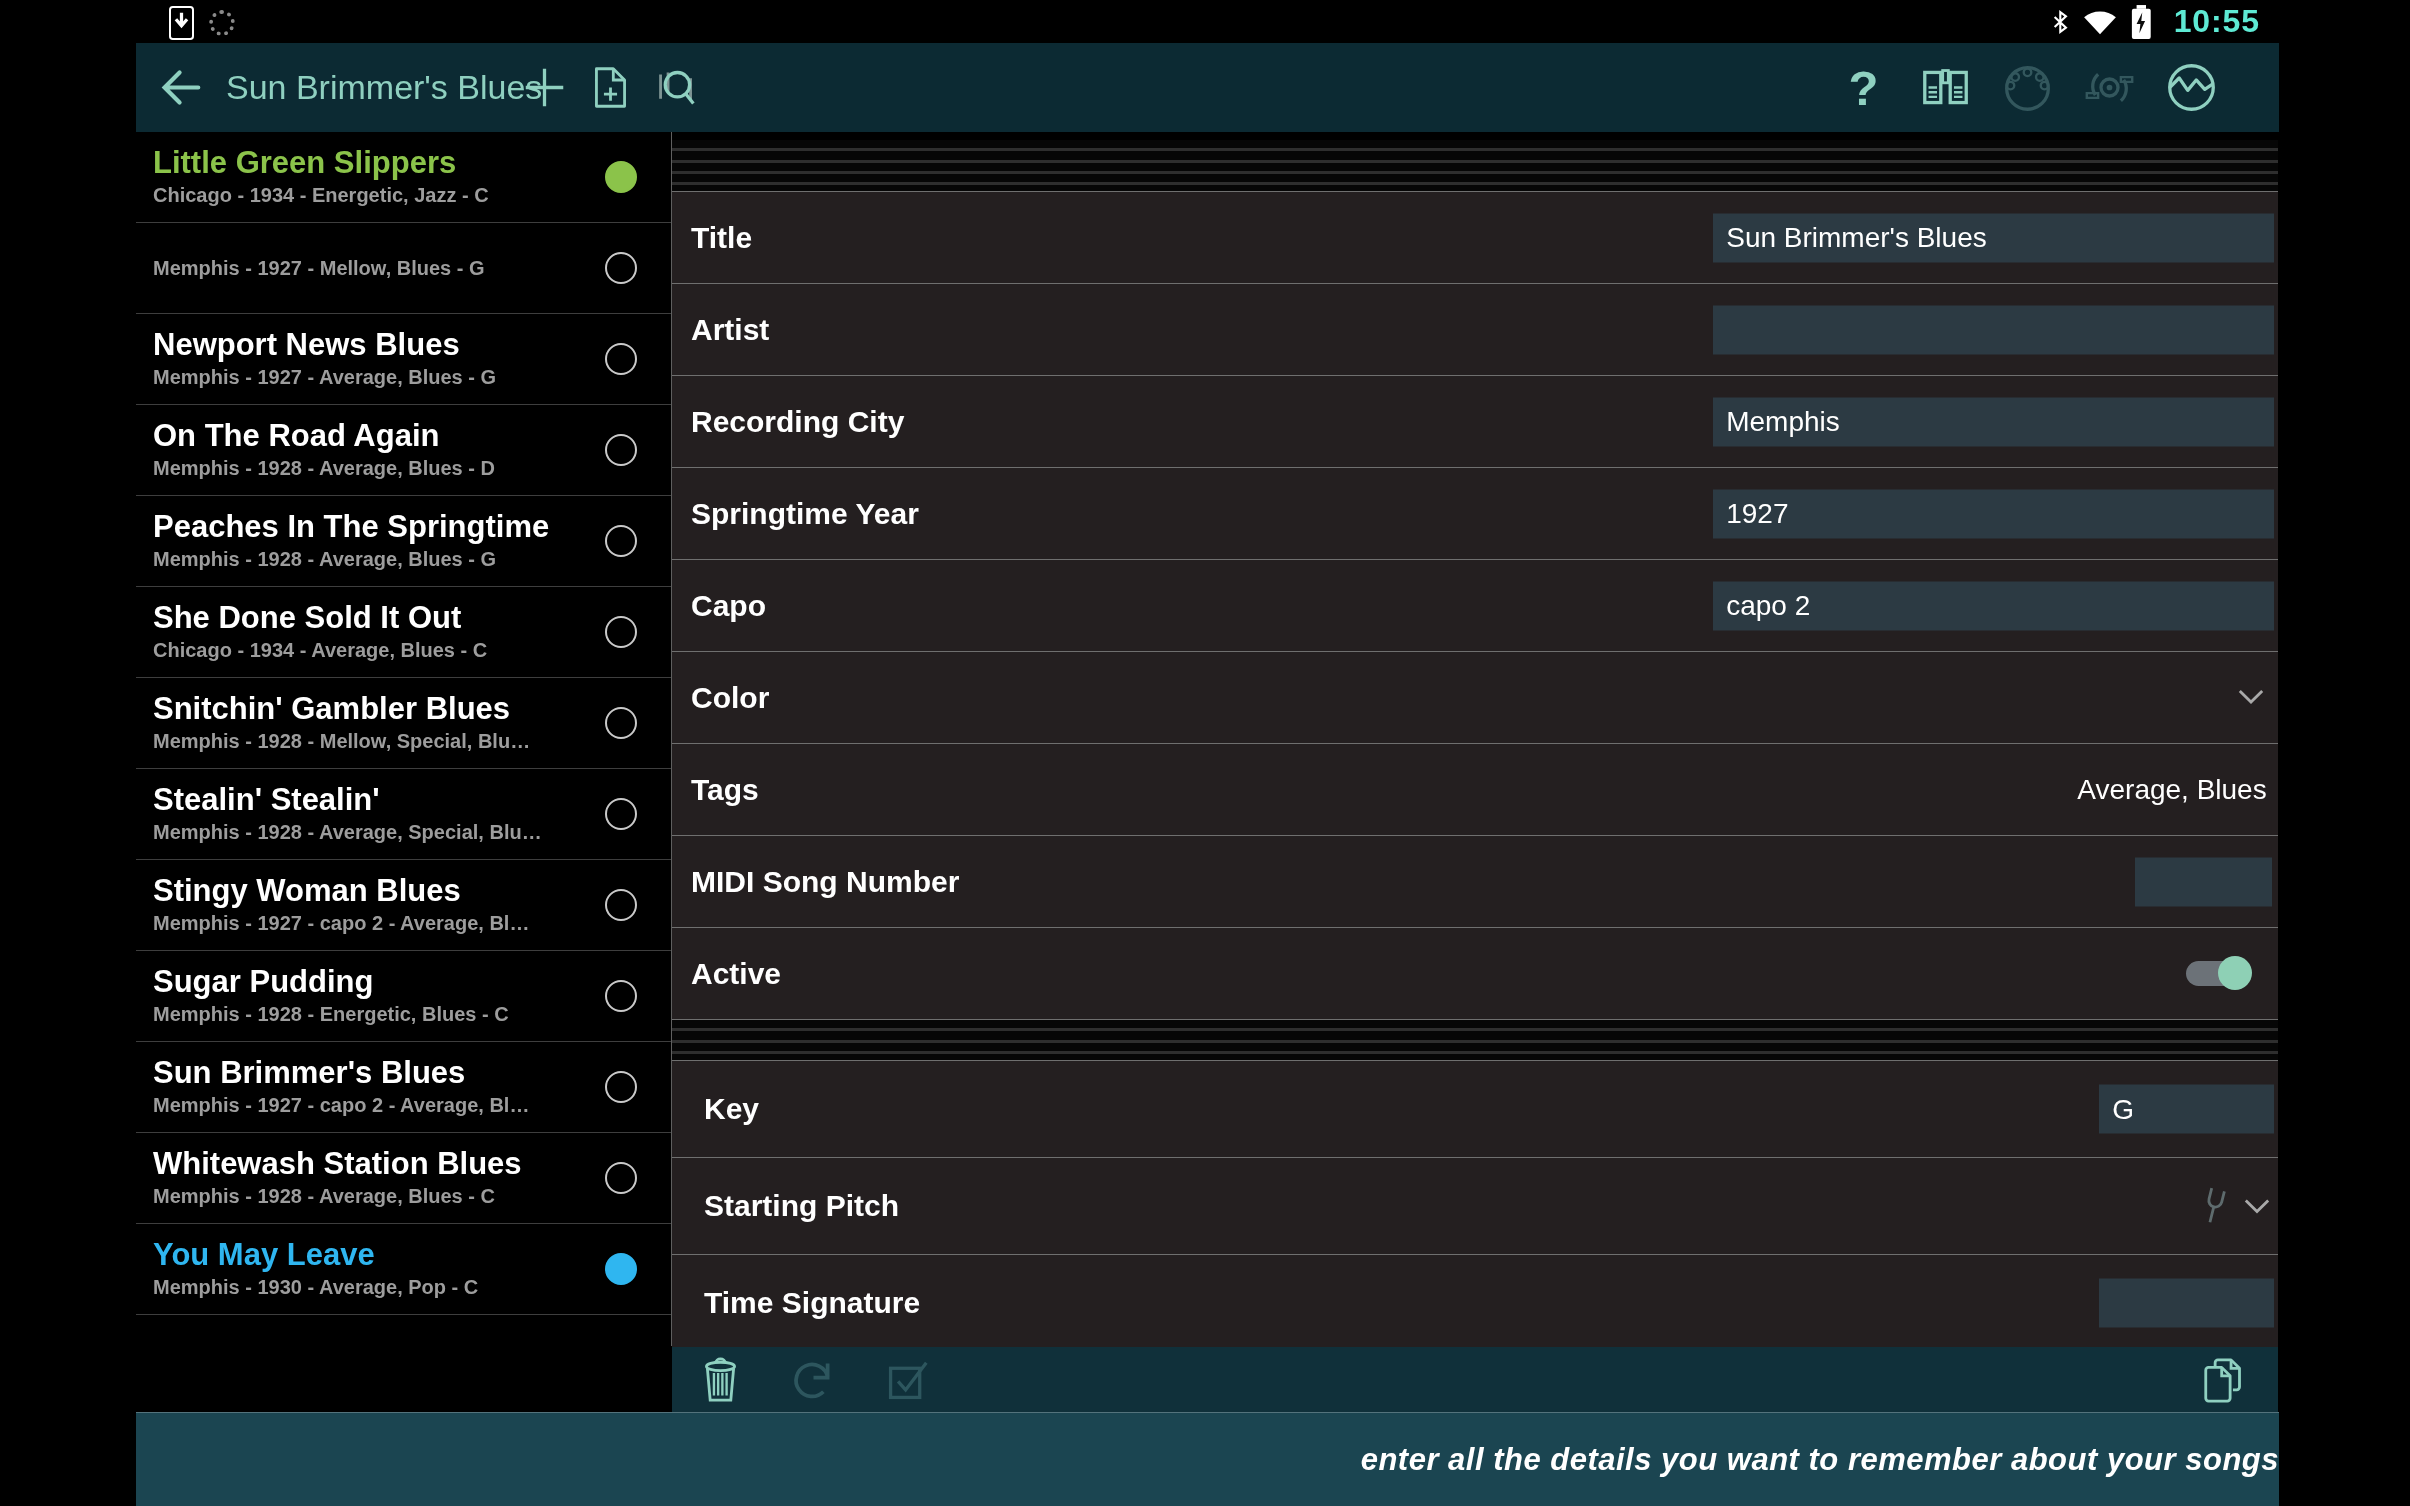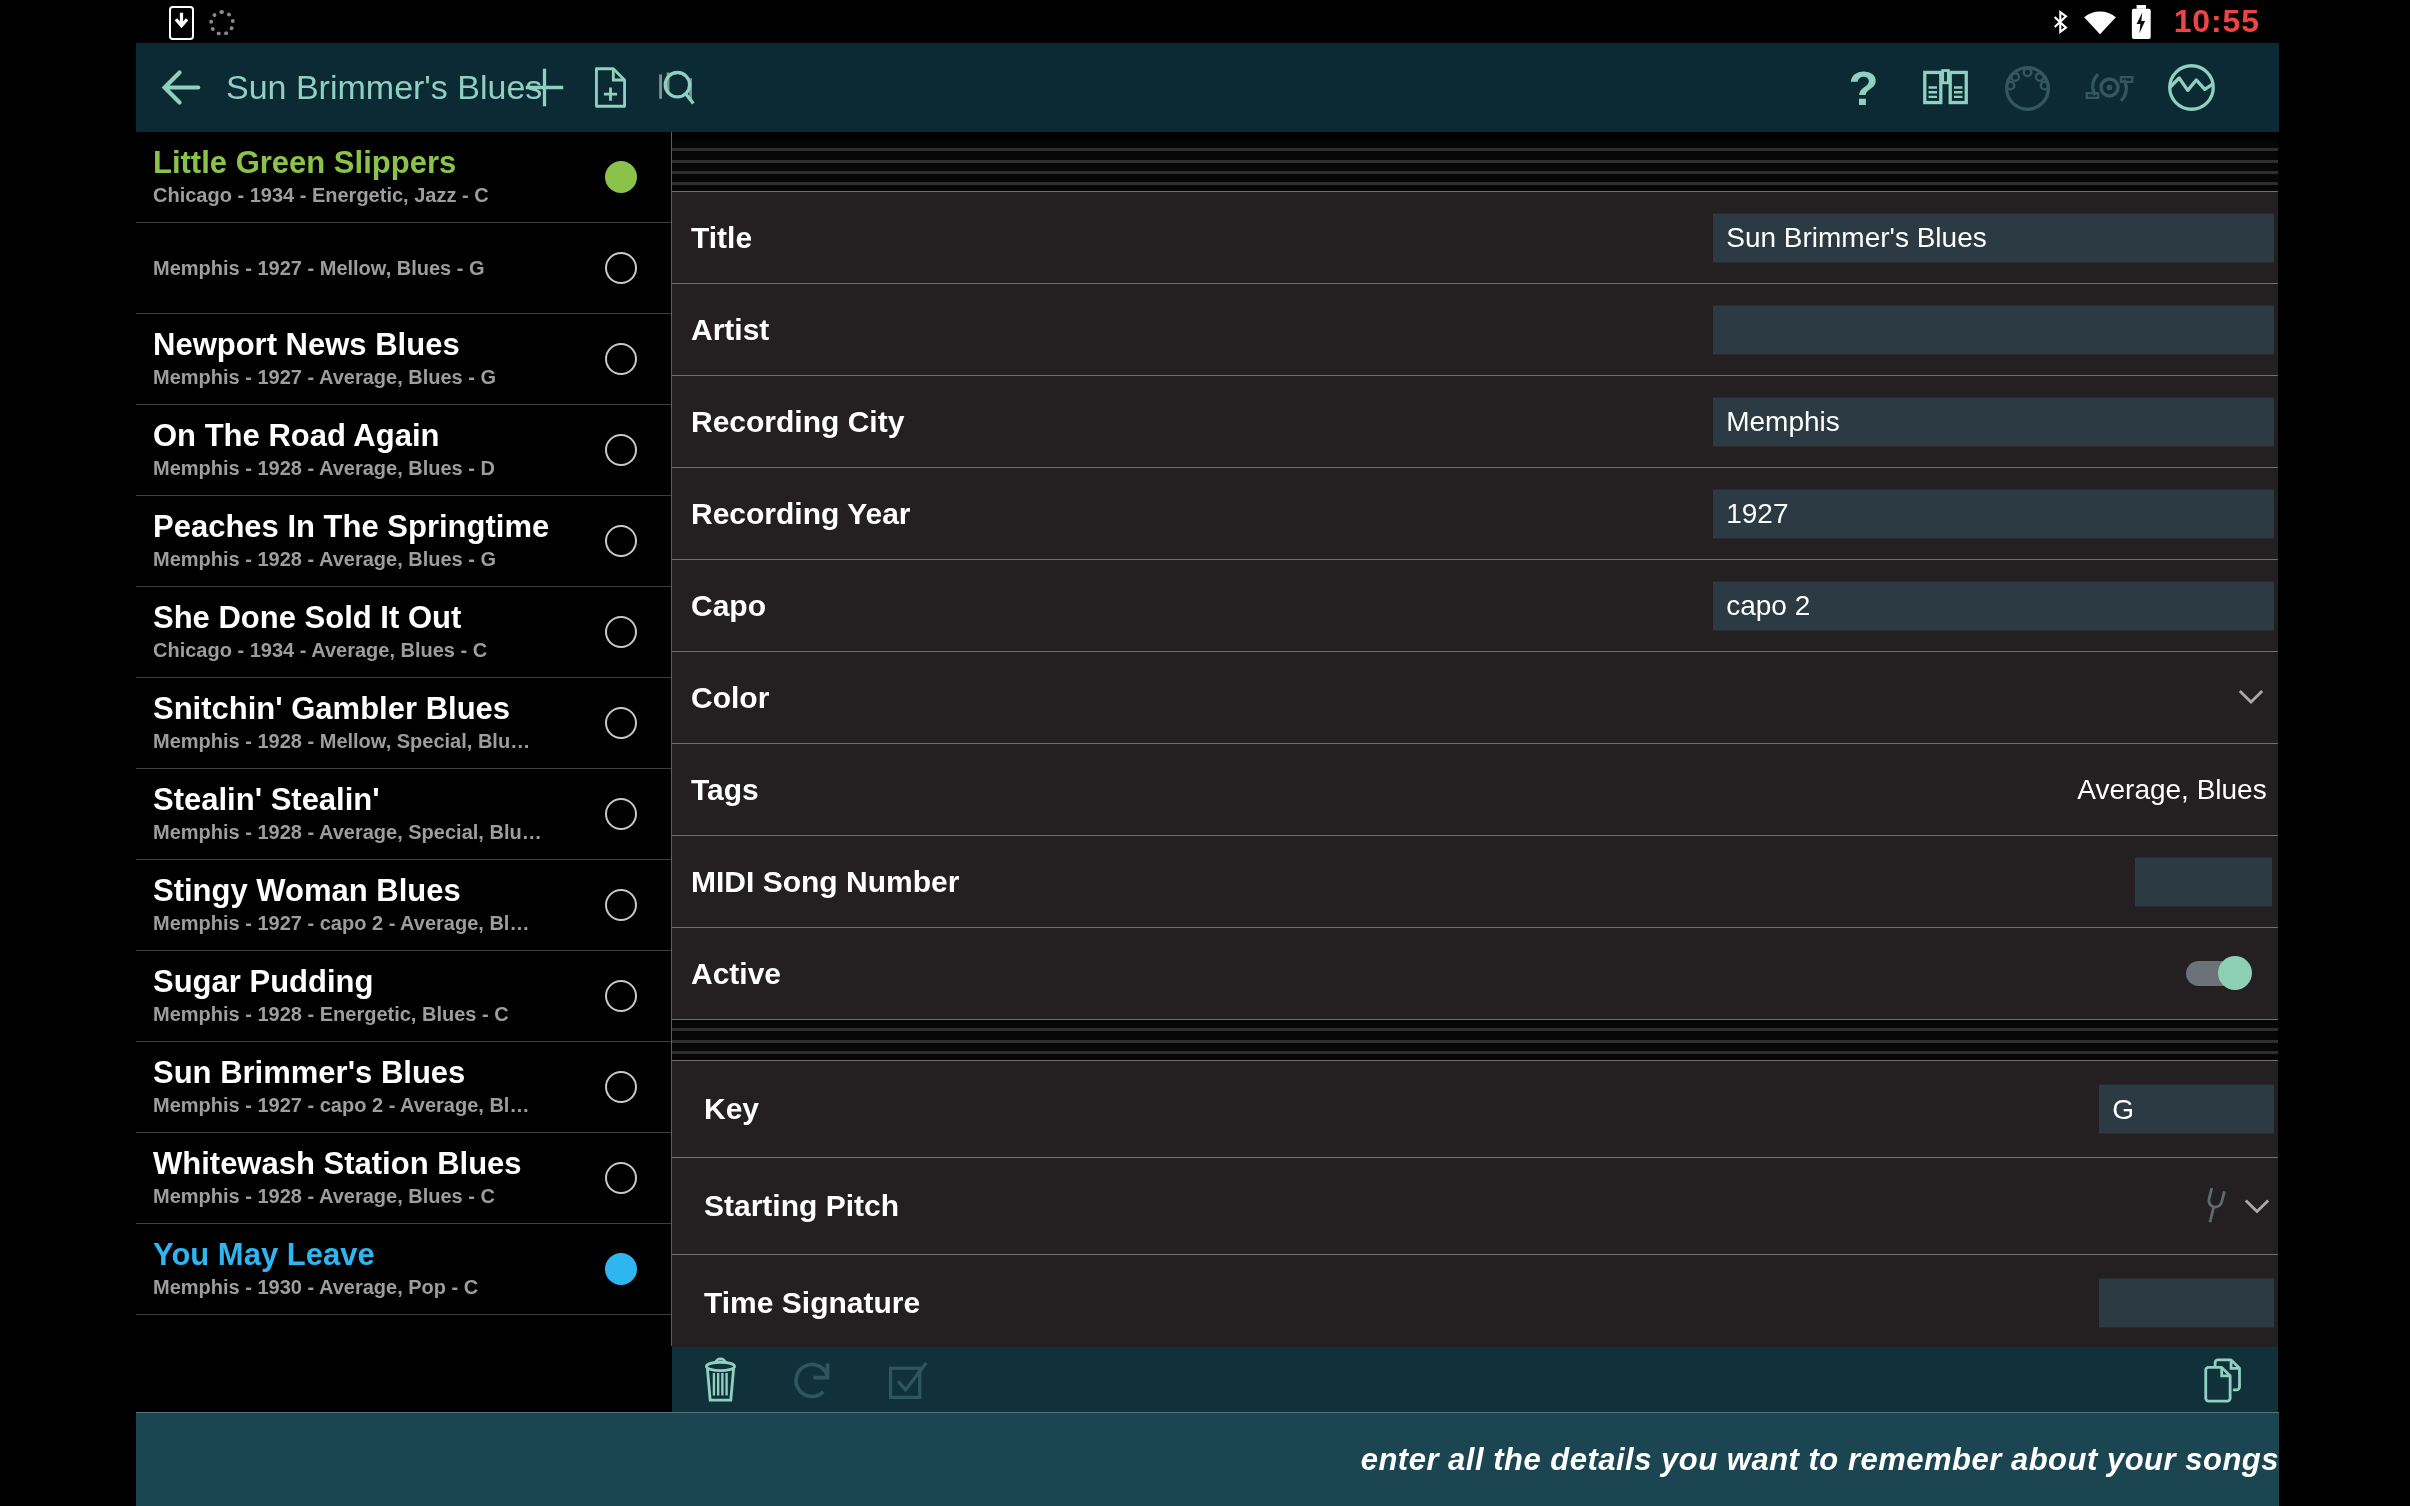--- a/index.html
+++ b/index.html
@@ -6,21 +6,21 @@
   #screen{position:relative;width:2411px;height:1507px;background:#000;overflow:hidden;
           font-family:"Liberation Sans", sans-serif;}
 
   
   .statusbar{position:absolute;left:0;top:0;width:2411px;height:43px;background:#000;}
   .sb-left{position:absolute;left:169px;top:5.6px;display:flex;align-items:center;gap:15px;}
   .phone-ico{width:21px;height:30px;border:2.8px solid #fff;border-radius:3.8px;position:relative;}
   .phone-ico svg{position:absolute;left:0;top:1.9px;}
   .spinner{width:26px;height:26px;border-radius:50%;border:4.7px dotted #8a8a8a;box-sizing:border-box;}
   .sb-right{position:absolute;right:151px;top:0;height:43px;display:flex;align-items:center;gap:11.3px;}
-  .sb-time{color:#ef4444;font-size:32px;font-weight:bold;letter-spacing:0.9px;margin-left:10px;}
+  .sb-time{color:#5eead4;font-size:32px;font-weight:bold;letter-spacing:0.9px;margin-left:10px;}
 
   
   .toolbar{position:absolute;left:136px;top:43px;width:2143px;height:89px;background:#0C2A33;z-index:2;}
   .tb-back{position:absolute;left:22.6px;top:22.6px;width:43px;height:43px;cursor:pointer;}
   .tb-title{position:absolute;left:90px;top:0;height:89px;display:flex;align-items:center;
             color:#8FD0C0;font-size:34px;}
   .tb-ico{position:absolute;top:21.7px;width:45px;height:45px;}
   .tb-right{position:absolute;right:61px;top:0;height:89px;display:flex;align-items:center;gap:29px;z-index:3;}
   .tb-right .ric{width:53px;height:53px;display:flex;align-items:center;justify-content:center;}
   .qmark{color:#8FD0C0;font-size:49px;font-weight:bold;font-family:"Liberation Sans",sans-serif;}
@@ -239,21 +239,21 @@
     </div>
     <div class="frow h98">
       <div class="flabel">Artist</div>
       <div class="fctl inputbox w-large"></div>
     </div>
     <div class="frow h98">
       <div class="flabel">Recording City</div>
       <div class="fctl inputbox w-large">Memphis</div>
     </div>
     <div class="frow h98">
-      <div class="flabel">Recording Year</div>
+      <div class="flabel">Springtime Year</div>
       <div class="fctl inputbox w-large">1927</div>
     </div>
     <div class="frow h98">
       <div class="flabel">Capo</div>
       <div class="fctl inputbox w-large">capo 2</div>
     </div>
     <div class="frow h98">
       <div class="flabel">Color</div>
       <div class="fctl" style="right:13px">
         <svg width="28" height="17" viewBox="0 0 30 18">

